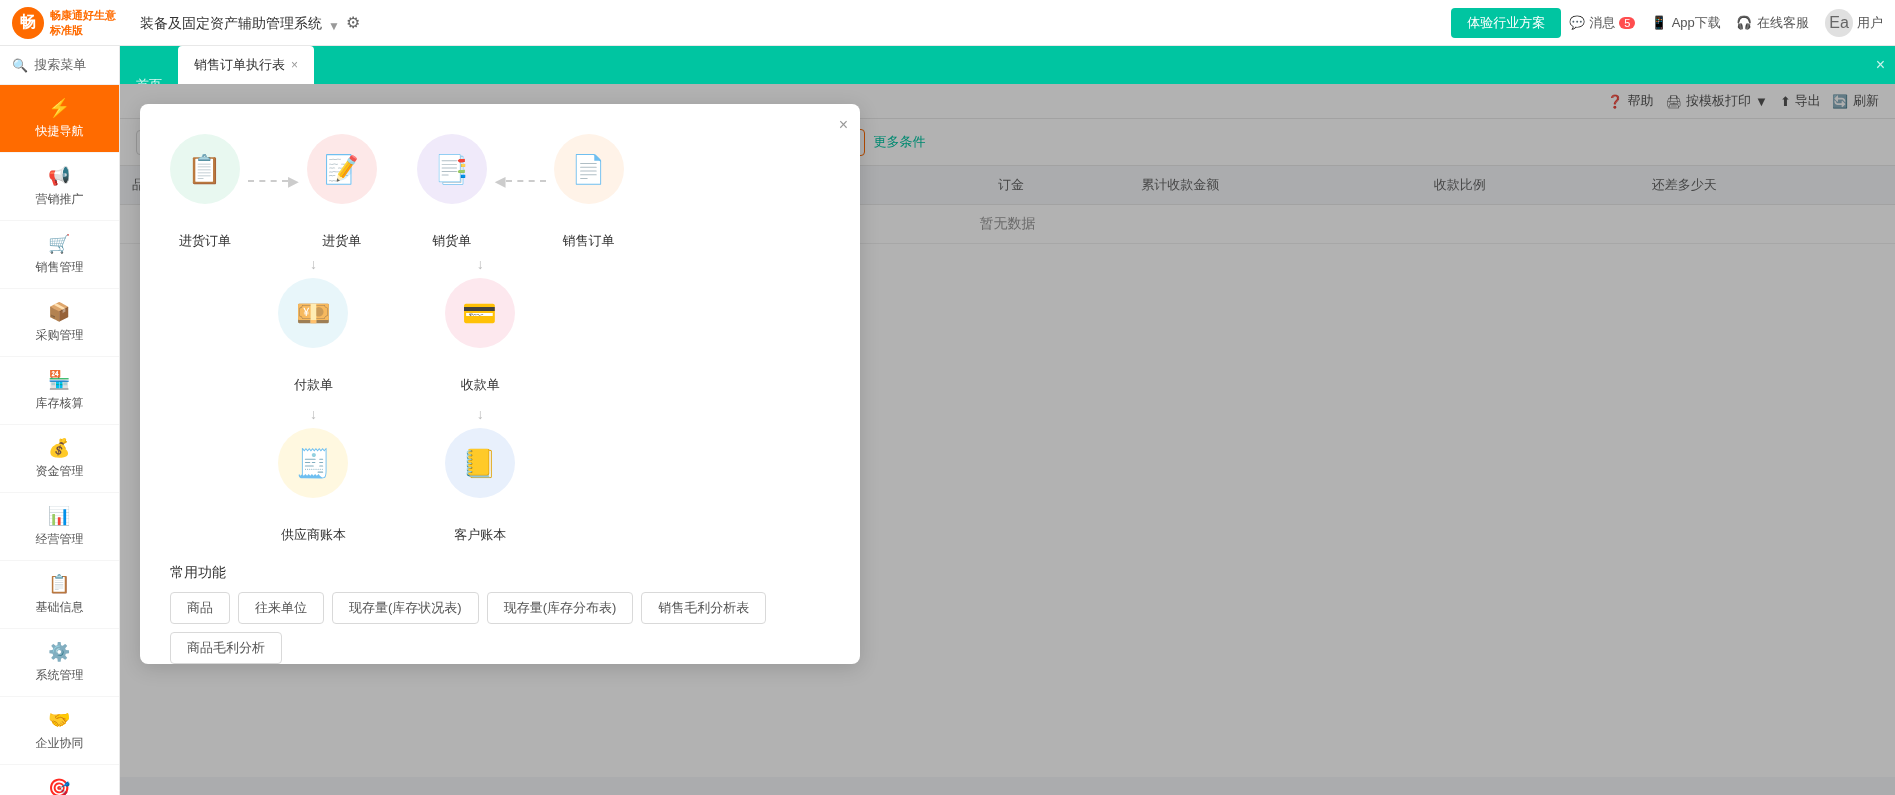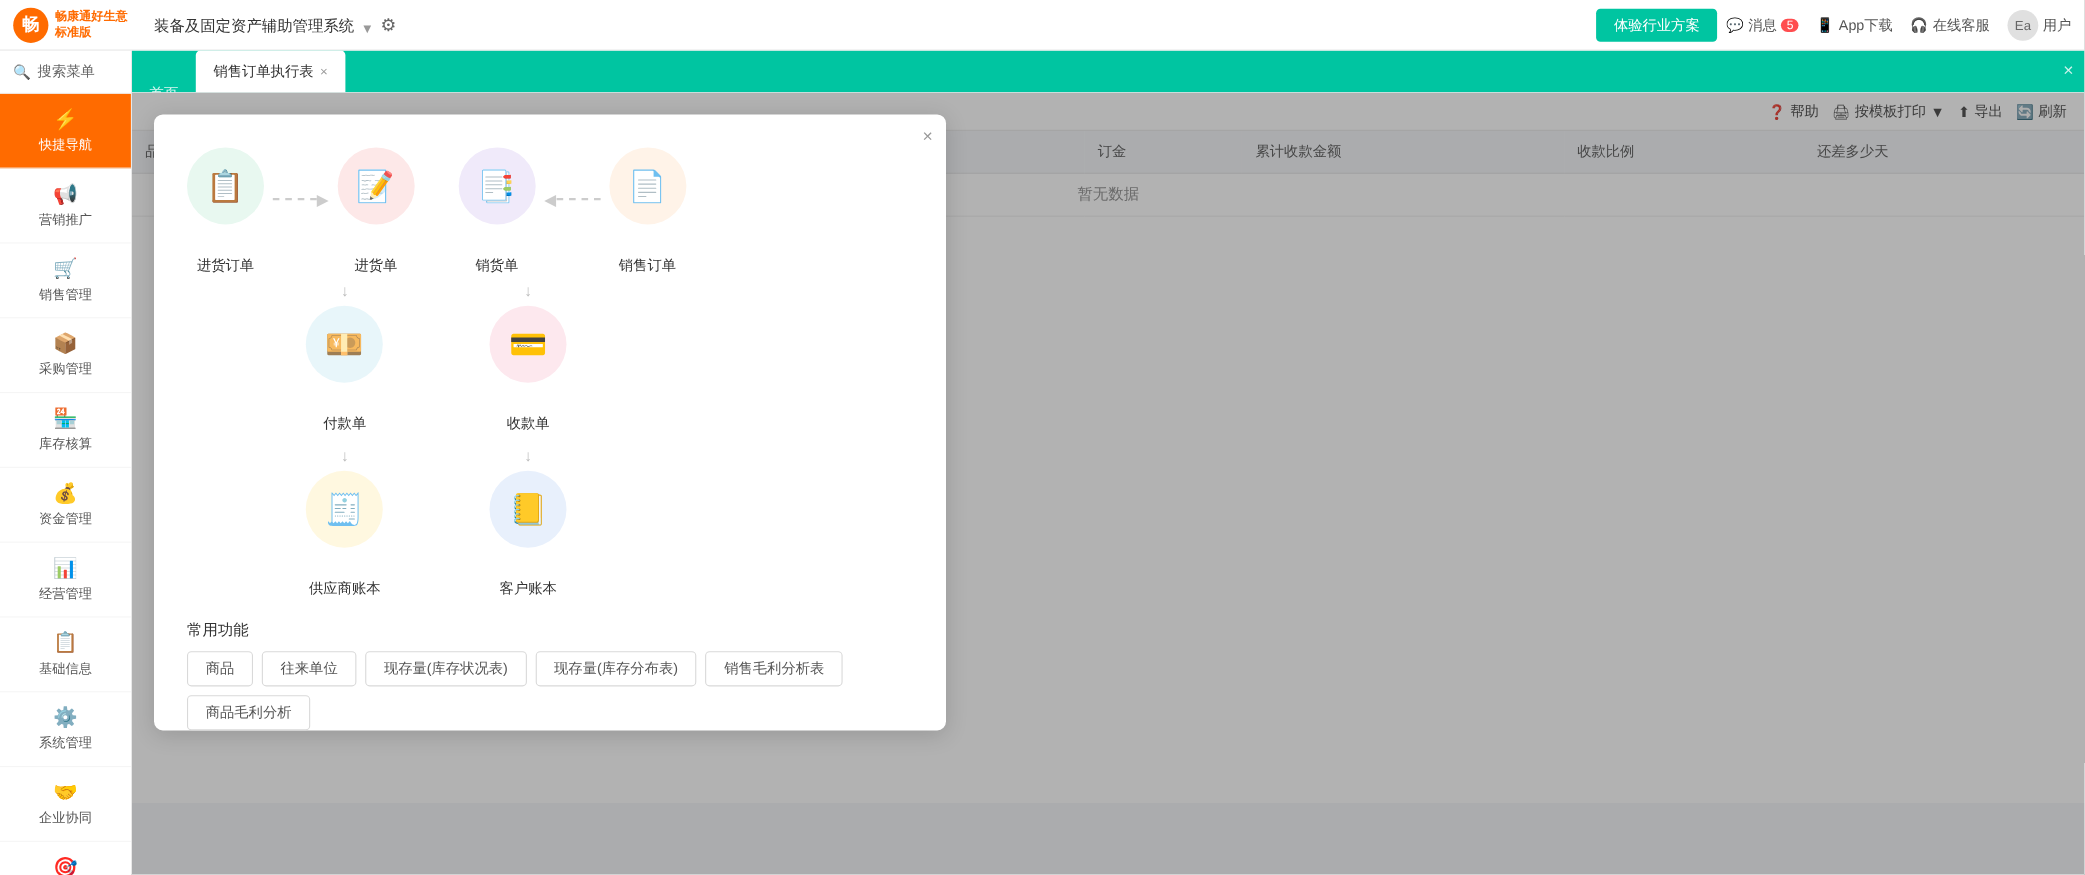--- a/index.html
+++ b/index.html
@@ -38,21 +38,21 @@
       display: flex; align-items: center; gap: 4px; cursor: pointer;
       color: #555; font-size: 13px;
     }
     .badge {
       background: #ff4d4f; color: #fff; border-radius: 10px;
       padding: 0 5px; font-size: 11px; min-width: 16px; text-align: center;
     }
     .avatar {
       width: 28px; height: 28px; border-radius: 50%;
       background: #e0e0e0; display: flex; align-items: center; justify-content: center;
-      font-size: 12px; color: #666;
+      font-size: 16px; color: #666;
     }
 
     
     .main-layout { display: flex; height: calc(795px - 46px); }
 
     
     .sidebar {
       width: 120px; background: #fff; border-right: 1px solid #e8e8e8;
       display: flex; flex-direction: column; flex-shrink: 0;
       overflow-y: auto;
@@ -321,20 +321,35 @@
         <div class="toolbar-btn">
           <span>⬆</span>
           <span>导出</span>
         </div>
         <div class="toolbar-btn">
           <span>🔄</span>
           <span>刷新</span>
         </div>
       </div>
 
+      <div class="filter-row">
+        <input class="filter-input" type="text" placeholder="yyyy-mm-dd" style="">
+        <span class="date-icon">📅</span>
+        <span style="color:#ccc">—</span>
+        <input class="filter-input" type="text" placeholder="yyyy-mm-dd" style="">
+        <span class="date-icon">📅</span>
+        <div style="position:relative; display:inline-block;">
+          <select class="filter-select">
+            <option>单据状态</option>
+          </select>
+        </div>
+        <button class="query-btn">查询</button>
+        <button class="set-btn">设置</button>
+        <span class="more-conditions">更多条件</span>
+      </div>
 
       <div class="table-container" style="height: calc(100% - 100px); overflow:auto;">
         <table class="data-table">
           <thead>
             <tr>
               <th>品</th>
               <th>商品</th>
               <th>金额</th>
               <th>预估毛利</th>
               <th>预估毛利率</th>

